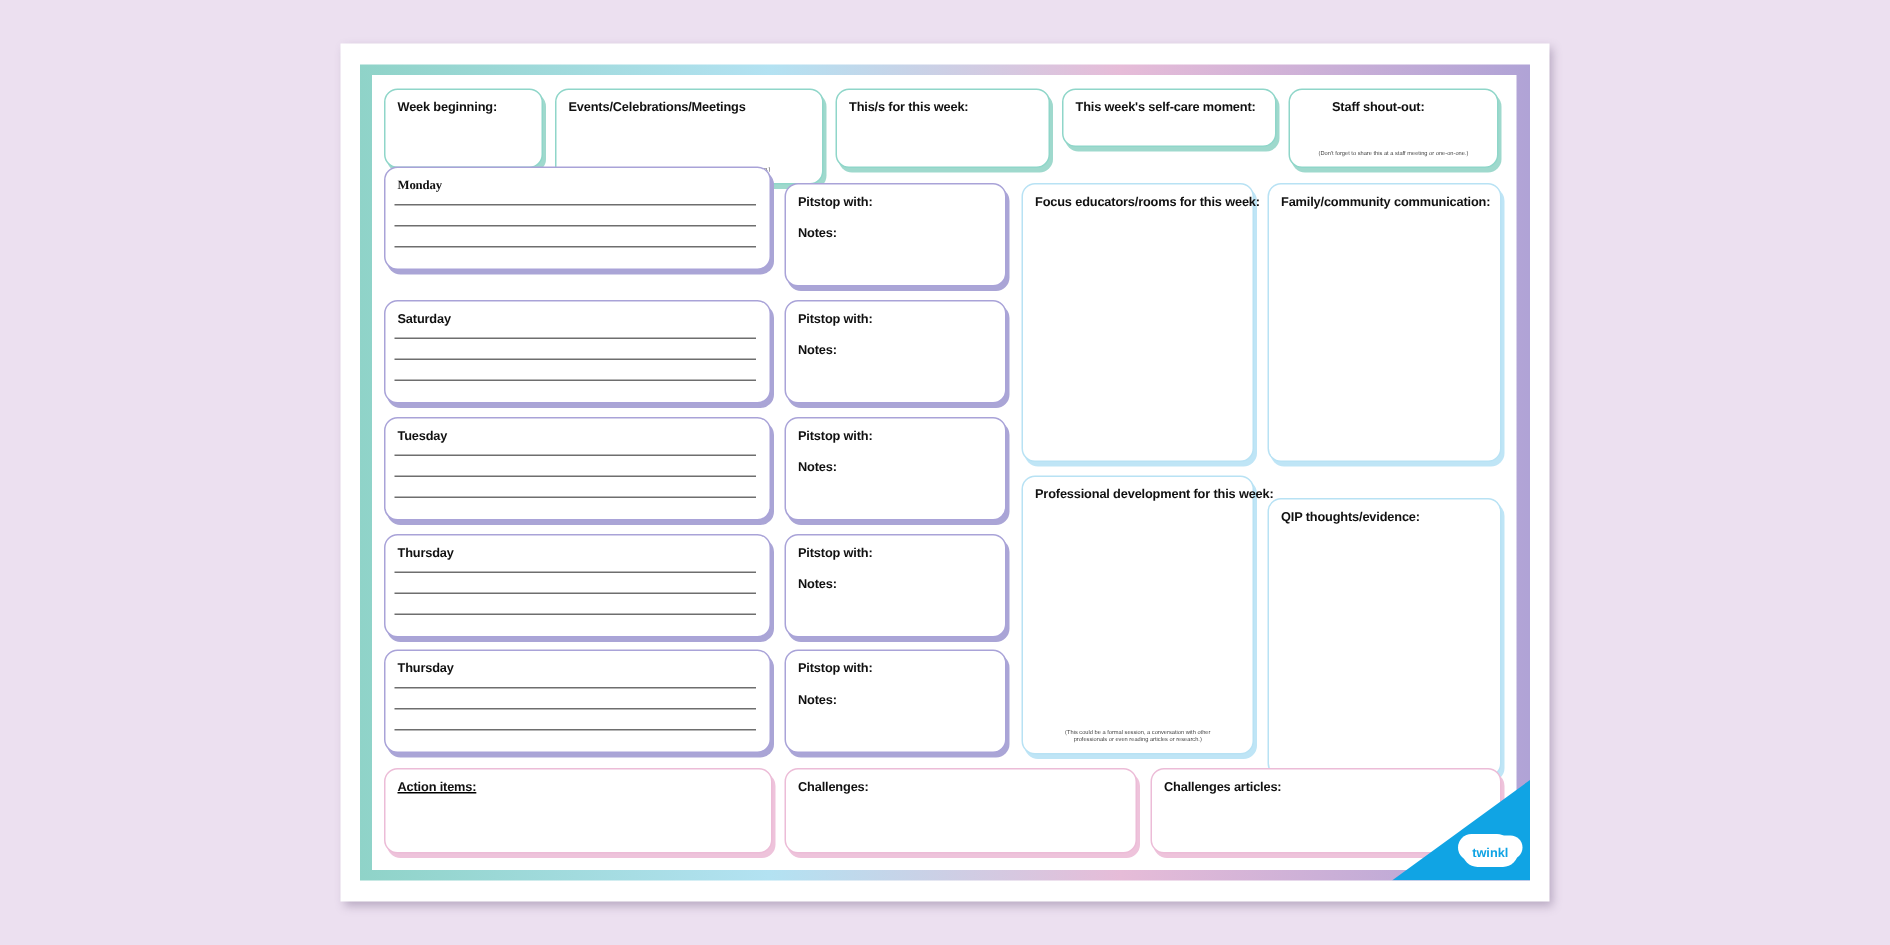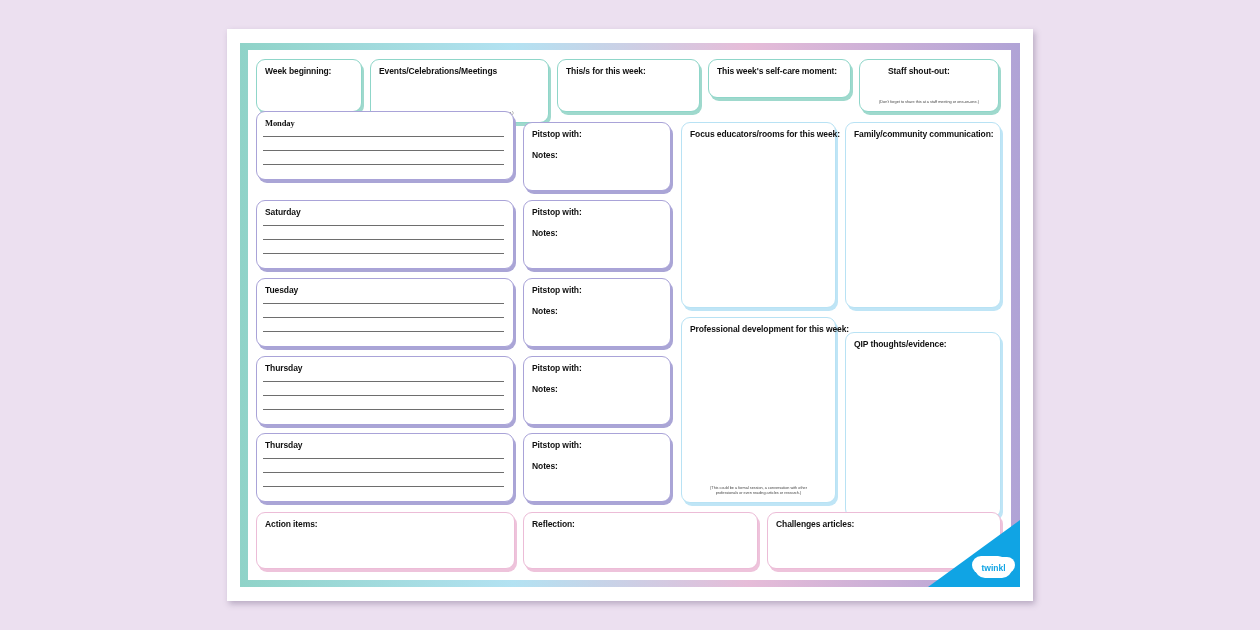--- a/index.html
+++ b/index.html
@@ -165,25 +165,25 @@
   <div class="title">Family/community communication:</div>
 </div>
 <div class="box blue" style="left:681px;top:317px;width:155px;height:186px;">
   <div class="title">Professional development for this week:</div>
   <div class="hint" style="left:20px;right:20px;">(This could be a formal session, a conversation with other professionals or even reading articles or research.)</div>
 </div>
 <div class="box blue" style="left:845px;top:332px;width:156px;height:186px;">
   <div class="title">QIP thoughts/evidence:</div>
 </div>
 
-<div class="box pink" style="left:256px;top:512px;width:259px;height:57px;">
+<div class="box pink" style="left:256px;top:512px;width:259px;height:57px;text-decoration:underline;">
   <div class="title">Action items:</div>
 </div>
 <div class="box pink" style="left:523px;top:512px;width:235px;height:57px;">
-  <div class="title">Reflection:</div>
+  <div class="title">Challenges:</div>
 </div>
 <div class="box pink" style="left:767px;top:512px;width:234px;height:57px;">
   <div class="title">Challenges articles:</div>
 </div>
 
 <div class="triangle"></div>
 <div class="logo">
   <span>twinkl</span>
 </div>
 

